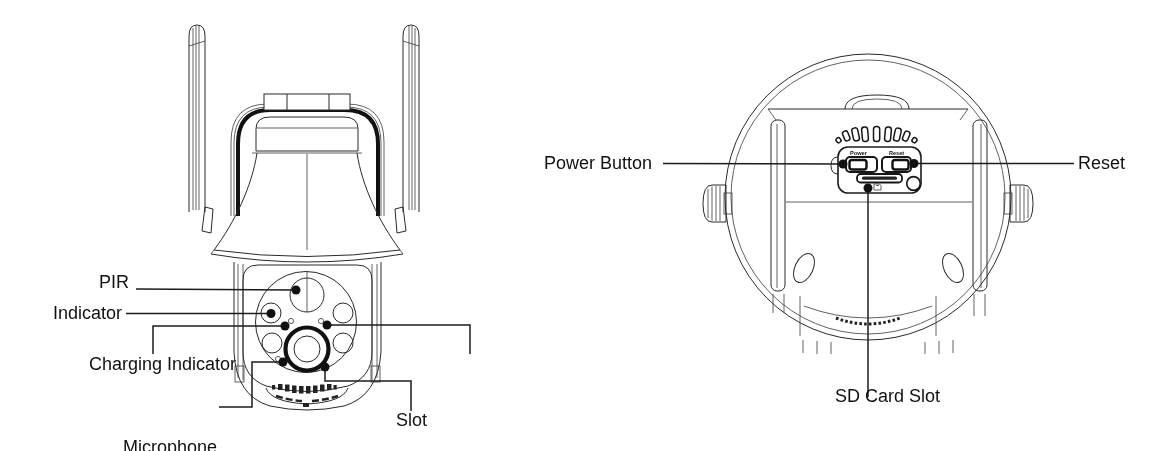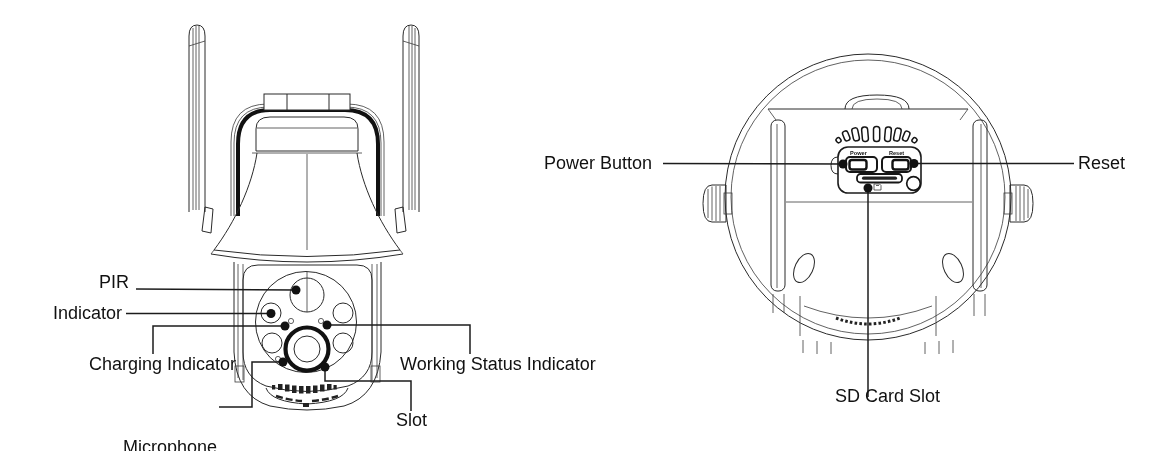--- a/index.html
+++ b/index.html
@@ -262,21 +262,20 @@
             <line class="leader" x1="868" y1="188" x2="868" y2="397"></line>
             <circle class="dot" cx="868" cy="188" r="4.5"></circle>
           </g>
     </g>
   </g>
 </svg>
 
   <div class="lbl" style="right:1024px;top:274px;margin-left:33px;">PIR</div>
   <div class="lbl" style="right:1031px;top:305px;">Indicator</div>
   <div class="lbl" style="left:89px;top:356px;">Charging Indicator</div>
-  <div class="lbl" style="left:400px;top:356px;">Working Status Indicator</div>
   <div class="lbl" style="right:936px;top:391px;margin-top:48px;">Microphone</div>
   <div class="lbl" style="left:396px;top:412px;">Slot</div>
 
   <div class="lbl" style="right:501px;top:155px;">Power Button</div>
   <div class="lbl" style="left:1078px;top:155px;">Reset</div>
   <div class="lbl" style="left:835px;top:388px;">SD Card Slot</div>
 
 </div>
 
 </body></html>

